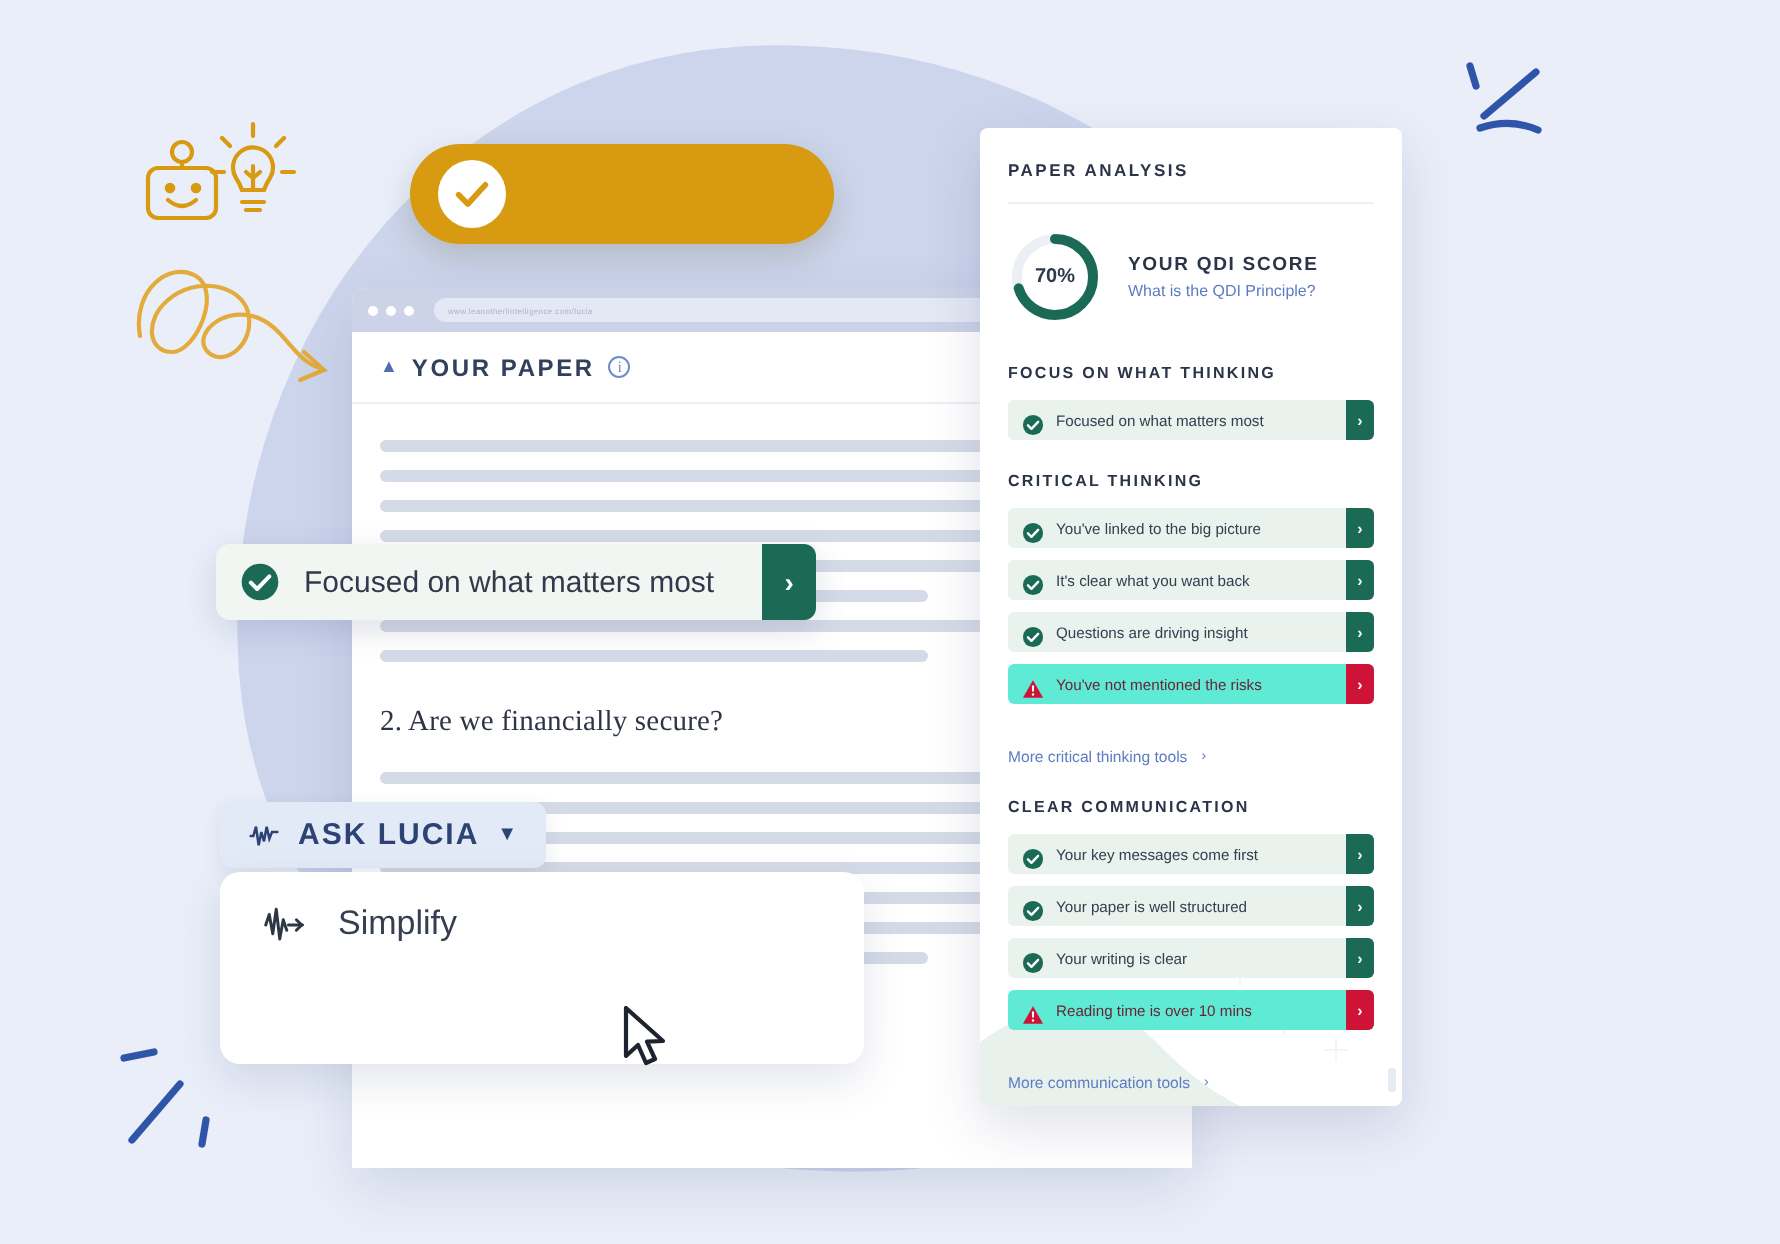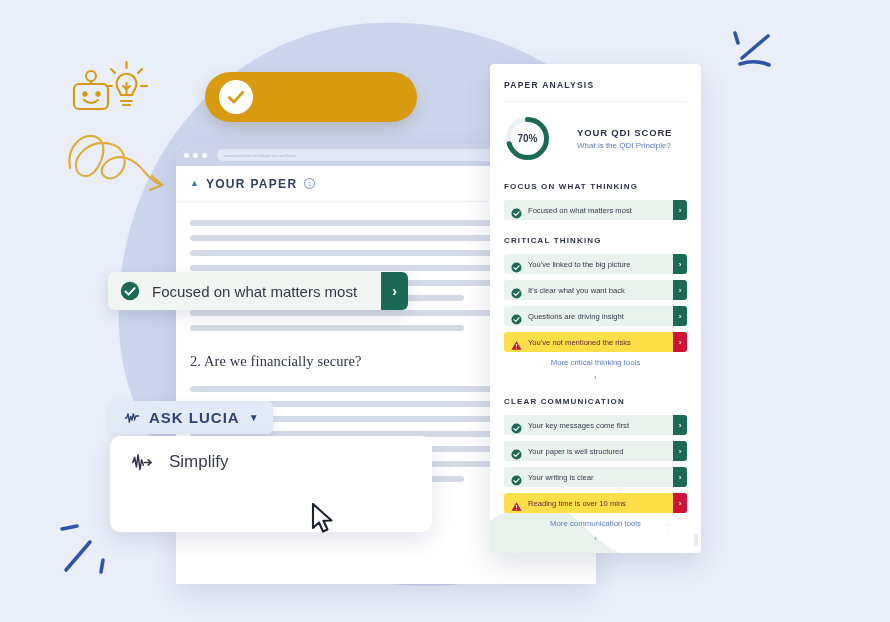--- a/index.html
+++ b/index.html
@@ -199,21 +199,21 @@
   }
   .panel-inner { padding: 16px 14px 0 14px; position: relative; z-index: 2; }
   .mountain {
     position: absolute; left: 0; bottom: 0; width: 100%; height: 80px; z-index: 1;
   }
   .p-title {
     font-size: 8.5px; font-weight: 700; letter-spacing: 1.25px; color: #2c3448;
   }
   .p-rule { height: 1px; background: #edf0f5; margin: 11px 0 0 0; }
 
-  .score-row { display: flex; align-items: center; gap: 26px; padding: 13px 0 4px 0; }
+  .score-row { display: flex; align-items: center; gap: 13px; padding: 13px 0 4px 0; }
   .ring { position: relative; width: 47px; height: 47px; flex: none; }
   .ring .pct {
     position: absolute; inset: 0;
     display: flex; align-items: center; justify-content: center;
     font-size: 10px; font-weight: 700; color: #2f3a4e;
   }
   .score-txt .s-ttl {
     font-size: 9.5px; font-weight: 700; letter-spacing: .85px; color: #2c3448;
   }
   .score-txt .s-sub {
@@ -224,39 +224,38 @@
     font-size: 8px; font-weight: 700; letter-spacing: 1.15px; color: #2c3448;
     margin: 16px 0 9px 0;
   }
   .chip {
     height: 20px; margin-bottom: 6px;
     border-radius: 3px;
     display: flex; align-items: center;
     overflow: hidden;
   }
   .chip.ok  { background: #e9f2ed; }
-  .chip.warn{ background: #fde047; }
+  .chip.warn{ background: #5eead4; }
   .chip .ci { width: 11px; height: 11px; flex: none; margin: 0 6px 0 7px; }
   .chip .ct {
     flex: 1; font-size: 7.6px; color: #33404f; white-space: nowrap; overflow: hidden;
   }
   .chip.warn .ct { color: #6a2535; }
   .chip .cb {
     width: 14px; height: 100%; flex: none;
     display: flex; align-items: center; justify-content: center;
     color: #fff; font-size: 8px; font-weight: 700;
   }
   .chip.ok .cb   { background: #1b6a55; }
   .chip.warn .cb { background: #cf1336; }
 
   .more-link {
     display: flex; align-items: center; gap: 7px;
     font-size: 7.8px; color: #5d7cc4;
-    margin-top: 6px;
-    flex-direction: column;
+    margin-top: 22px;
   }
   .more-link .ml-ch { font-size: 7px; }
 
   .panel-scroll {
     position: absolute; right: 3px; top: 470px;
     width: 4px; height: 12px; border-radius: 2px; background: #e6eaf2; z-index: 3;
   }
 </style>
 </head>
 <body>

